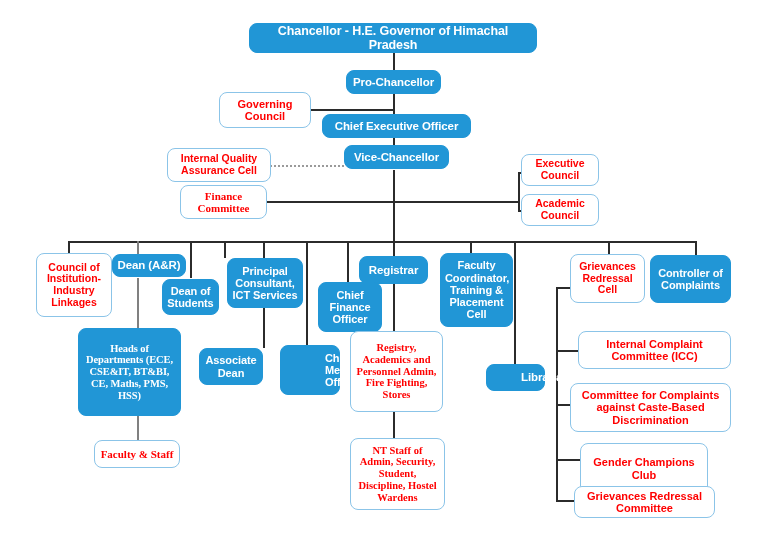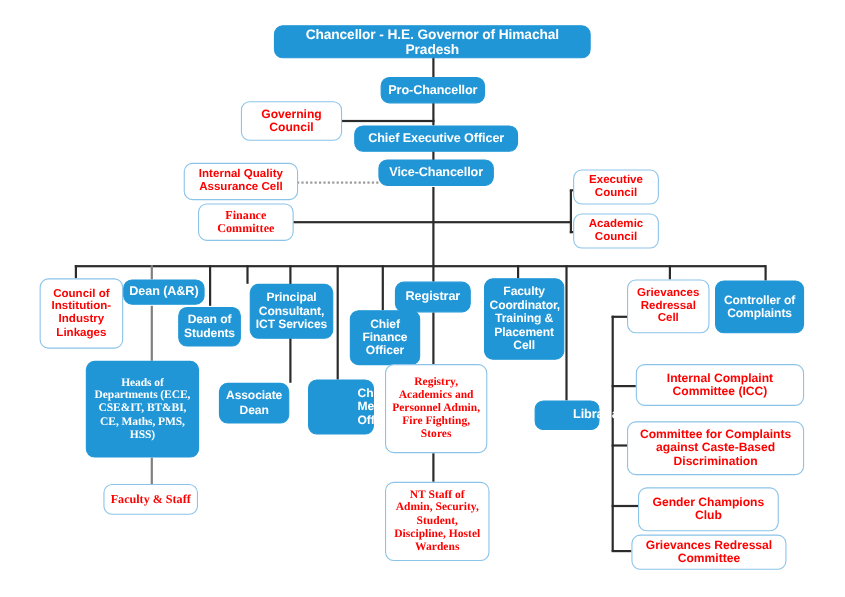--- a/index.html
+++ b/index.html
@@ -191,21 +191,21 @@
   </div>
 
   <div class="node white" style="left:578px;top:331px;width:153px;height:38px;font-size:11px;">
     <span>Internal Complaint Committee (ICC)</span>
   </div>
 
   <div class="node white" style="left:570px;top:383px;width:161px;height:49px;font-size:11px;">
     <span>Committee for Complaints against Caste-Based Discrimination</span>
   </div>
 
-  <div class="node white" style="left:580px;top:443px;width:128px;height:40px;font-size:11px;">
+  <div class="node white" style="left:580px;top:443px;width:128px;height:51px;font-size:11px;">
     <span>Gender Champions Club</span>
   </div>
 
   <div class="node white" style="left:574px;top:486px;width:141px;height:32px;font-size:11px;">
     <span>Grievances Redressal Committee</span>
   </div>
 
   <div class="node white serif" style="left:94px;top:440px;width:86px;height:28px;font-size:11px;">
     <span>Faculty &amp; Staff</span>
   </div>

